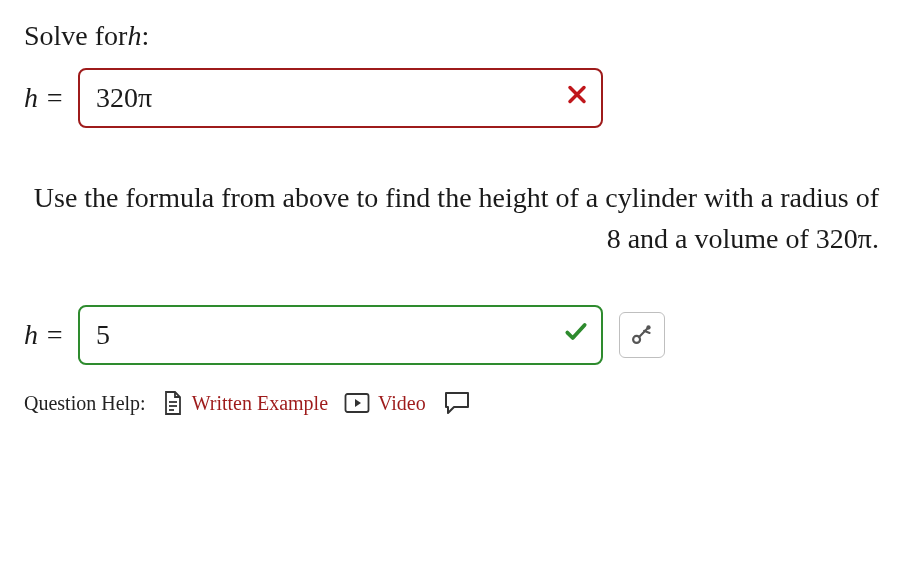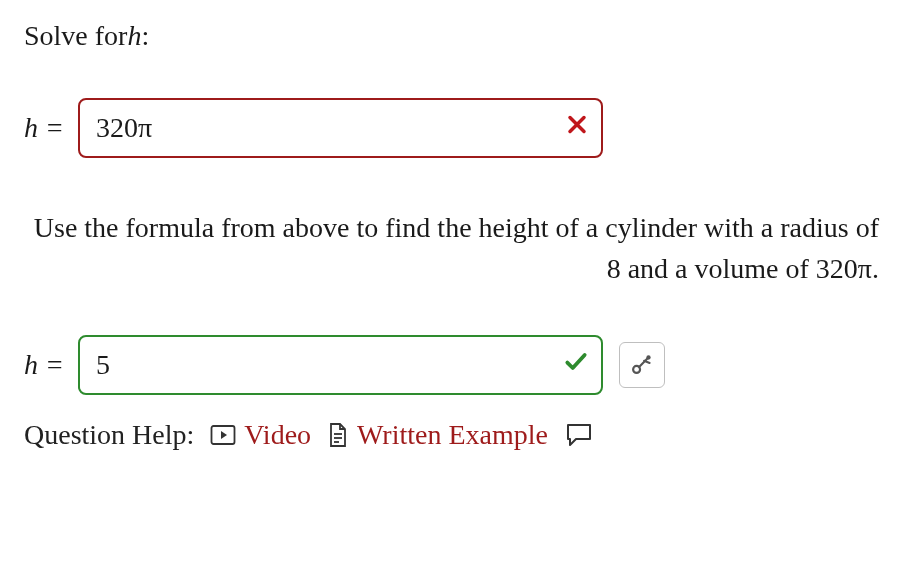--- a/index.html
+++ b/index.html
@@ -7,21 +7,21 @@
     font-family: Georgia, 'Times New Roman', serif;
     font-size: 28px;
     color: #1a1a1a;
     padding: 20px 24px;
     width: 903px;
     height: 563px;
     overflow: hidden;
     background: #fff;
   }
   .line { margin-bottom: 30px; display: flex; align-items: center; flex-wrap: wrap; }
-  .prompt1 { margin-bottom: 46px; }
+  .prompt1 { margin-bottom: 16px; }
   .math { font-family: Georgia, serif; font-style: italic; }
   .math .up { font-style: normal; }
   .eq-row { display: flex; align-items: center; gap: 14px; margin-bottom: 50px; }
   .eq-row2 { display: flex; align-items: center; gap: 14px; margin-bottom: 24px; }
   .input-wrap {
     position: relative;
     flex: 0 0 auto;
   }
   .ans-input {
     font-family: Georgia, serif;
@@ -53,21 +53,21 @@
     border: 1px solid #bfbfbf;
     border-radius: 6px;
     background: #fff;
     display: inline-flex;
     align-items: center;
     justify-content: center;
     cursor: pointer;
     margin-left: 2px;
   }
   .key-btn svg { width: 26px; height: 26px; }
-  .help-row { display: flex; align-items: center; gap: 16px; font-size: 28px; margin-top: 10px; }
+  .help-row { display: flex; align-items: center; gap: 16px; font-size: 20px; margin-top: 10px; }
   .help-label { color: #222; }
   .help-link { display: inline-flex; align-items: center; gap: 8px; color: #9e1b1b; cursor: pointer; }
   .help-link .hicon { color: #333; display:inline-flex; }
   .msg-icon { color:#333; display:inline-flex; }
   sup { font-size: 0.6em; vertical-align: super; font-style: normal; }
 </style>
 </head>
 <body>
 
 <div class="line prompt1">
@@ -112,37 +112,37 @@
         <line x1="14" y1="9" x2="19" y2="11"></line>
       </svg>
     </span>
   </button>
 </div>
 
 <div class="help-row">
   <span class="help-label">Question Help:</span>
   <span class="help-link">
     <span class="hicon">
-      <svg width="26" height="22" viewBox="0 0 26 22" fill="none" stroke="#333" stroke-width="1.8">
-          <rect x="1.5" y="2" width="23" height="18" rx="2"></rect>
-          <polygon points="11,7 17,11 11,15" fill="#333" stroke="none"></polygon>
-        </svg>
-    </span>
-    <span>Video</span>
-  </span>
-  <span class="help-link">
-    <span class="hicon">
       <svg width="22" height="26" viewBox="0 0 22 26" fill="none" stroke="#333" stroke-width="1.8">
           <path d="M4 2 h9 l5 5 v17 h-14 z"></path>
           <path d="M13 2 v5 h5"></path>
           <line x1="7" y1="12" x2="15" y2="12"></line>
           <line x1="7" y1="16" x2="15" y2="16"></line>
           <line x1="7" y1="20" x2="12" y2="20"></line>
         </svg>
     </span>
     <span>Written Example</span>
   </span>
+  <span class="help-link">
+    <span class="hicon">
+      <svg width="26" height="22" viewBox="0 0 26 22" fill="none" stroke="#333" stroke-width="1.8">
+          <rect x="1.5" y="2" width="23" height="18" rx="2"></rect>
+          <polygon points="11,7 17,11 11,15" fill="#333" stroke="none"></polygon>
+        </svg>
+    </span>
+    <span>Video</span>
+  </span>
   <span class="msg-icon">
     <svg width="30" height="28" viewBox="0 0 30 28" fill="none" stroke="#333" stroke-width="2">
         <path d="M4 4 h22 a0 0 0 0 1 0 0 v14 a0 0 0 0 1 0 0 h-14 l-6 6 v-6 h-2 z" stroke-linejoin="round"></path>
       </svg>
   </span>
 </div>
 
 </body></html>

